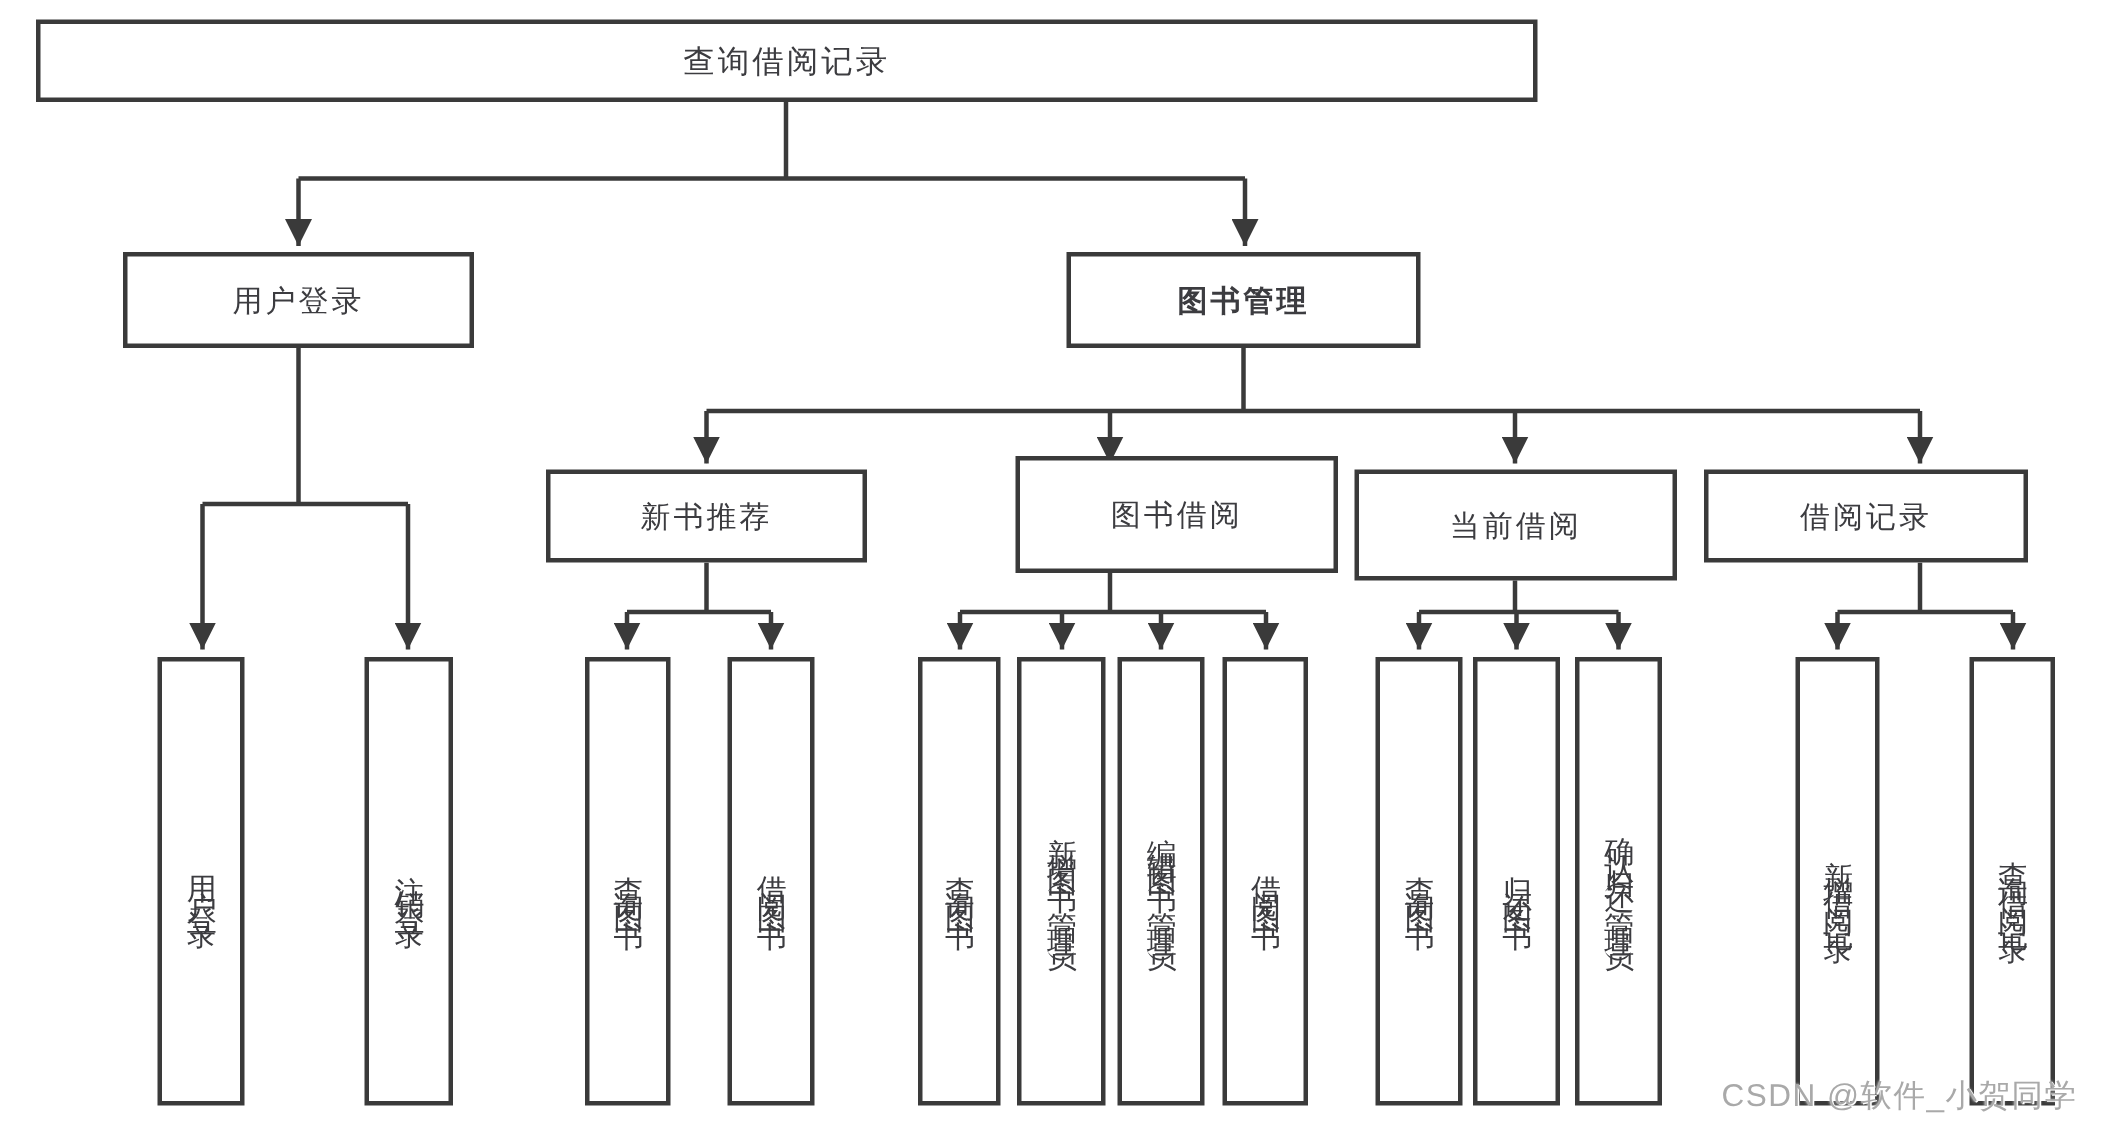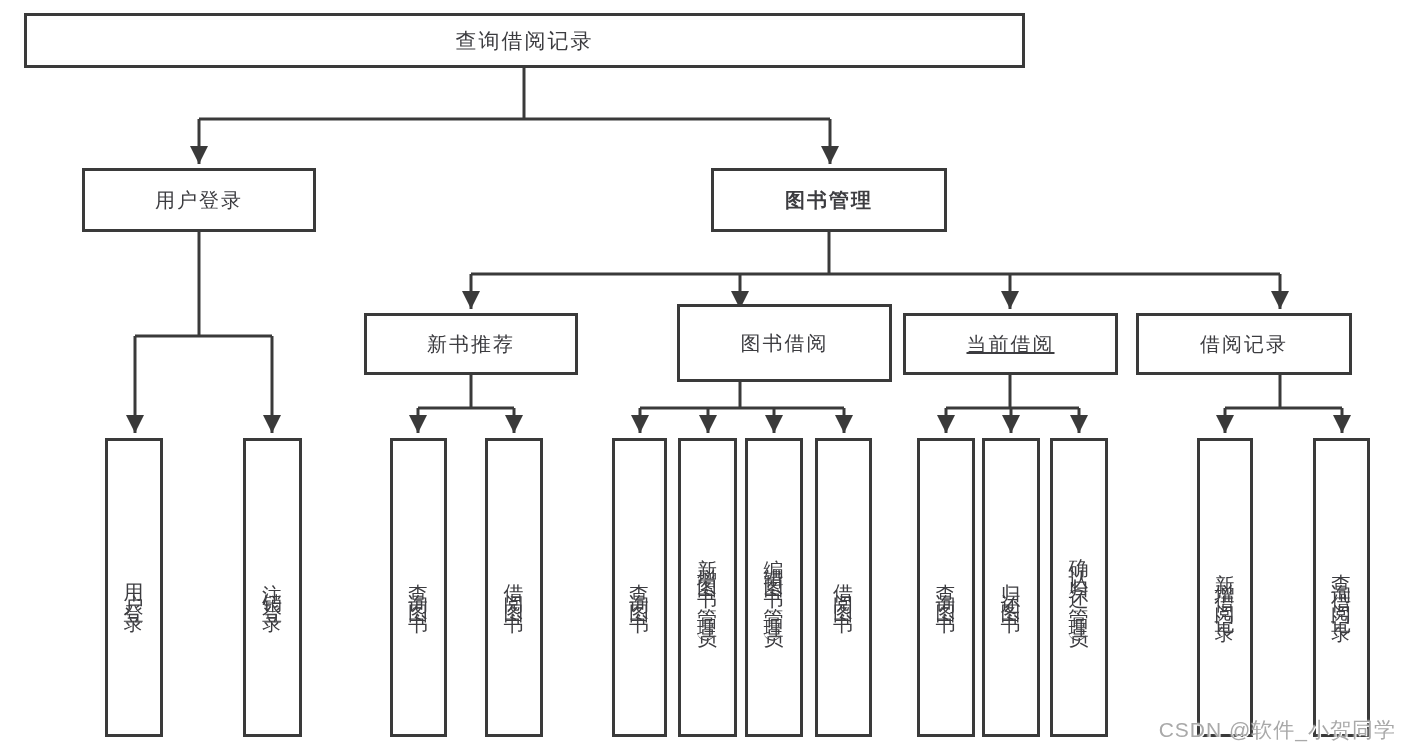--- a/index.html
+++ b/index.html
@@ -33,21 +33,21 @@
   .branch-node{font-size:20px;}
   .leaf-node{
     font-size:20px;
     writing-mode:vertical-rl;
     letter-spacing:10px;
     line-height:1;
     padding:6px 0;
   }
   .watermark{
     position:absolute;
-    right:9px;bottom:3px;
+    right:20px;bottom:3px;
     font-size:21px;
     color:var(--watermark);
     letter-spacing:1px;
     z-index:5;
     text-shadow:0 0 2px #fff,1px 1px 0 #fff;
     white-space:nowrap;
   }
 </style>
 </head>
 <body>
@@ -102,21 +102,21 @@
     <path d="M1342,408 V433" marker-end="url(#arrowhead)"></path>
   </svg>
 
   <div class="node root-node" style="left:24px;top:13px;width:1001px;height:55px;">查询借阅记录</div>
 
   <div class="node branch-node" style="left:82px;top:168px;width:234px;height:64px;">用户登录</div>
   <div class="node branch-node" style="left:711px;top:168px;width:236px;height:64px;font-weight:bold;">图书管理</div>
 
   <div class="node branch-node" style="left:364px;top:313px;width:214px;height:62px;">新书推荐</div>
   <div class="node branch-node" style="left:632px;top:304px;width:215px;height:78px;margin-left:45px;">图书借阅</div>
-  <div class="node branch-node" style="left:903px;top:313px;width:215px;height:62px;text-decoration:underline;">当前借阅</div>
+  <div class="node branch-node" style="left:903px;top:313px;width:215px;height:74px;">当前借阅</div>
   <div class="node branch-node" style="left:1136px;top:313px;width:216px;height:62px;">借阅记录</div>
 
   <div class="node leaf-node" style="left:105px;top:438px;width:58px;height:299px;">用户登录</div>
   <div class="node leaf-node" style="left:243px;top:438px;width:59px;height:299px;">注销登录</div>
 
   <div class="node leaf-node" style="left:390px;top:438px;width:57px;height:299px;">查询图书</div>
   <div class="node leaf-node" style="left:485px;top:438px;width:58px;height:299px;">借阅图书</div>
 
   <div class="node leaf-node" style="left:612px;top:438px;width:55px;height:299px;">查询图书</div>
   <div class="node leaf-node" style="left:678px;top:438px;width:59px;height:299px;">新增图书（管理员）</div>

